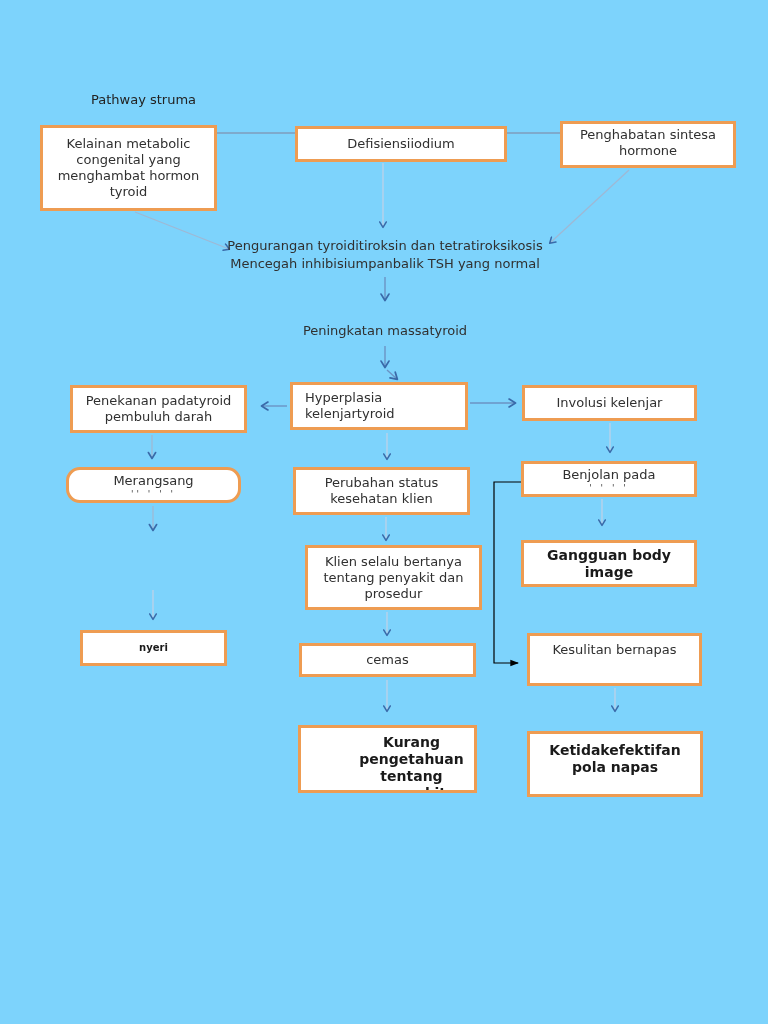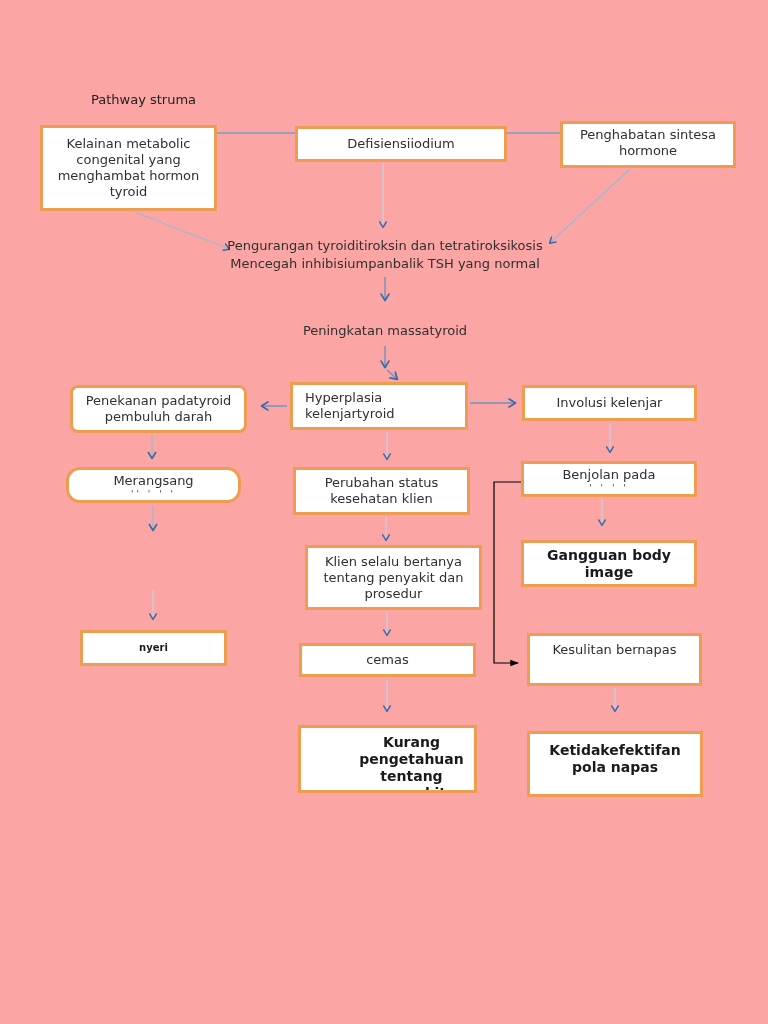--- a/index.html
+++ b/index.html
@@ -1,17 +1,17 @@
 <!DOCTYPE html>
 <html><head>
 <meta charset="utf-8">
 <style>
   html,body{margin:0;padding:0;background:#fff;}
   #canvas{
-    position:relative;width:768px;height:1024px;background:#fca5a5;
+    position:relative;width:768px;height:1024px;background:#7dd3fc;
     font-family:"DejaVu Sans","Liberation Sans",sans-serif;
     color:#303030;overflow:hidden;
   }
   #connectors{position:absolute;left:0;top:0;width:768px;height:1024px;pointer-events:none;}
   .node{
     position:absolute;box-sizing:border-box;border:3px solid #EE9C52;background:#fff;
     display:flex;align-items:center;justify-content:center;text-align:center;
     font-size:13px;line-height:16px;overflow:hidden;
   }
   .node .lbl{white-space:pre-line;width:100%;}
@@ -85,21 +85,21 @@
   </div>
   <div class="node top" style="left:560px;top:121px;width:176px;height:47px;">
     <div class="lbl">Penghabatan sintesa
 hormone</div>
   </div>
 
   <div class="freetext" style="left:195px;top:237px;width:380px;">Pengurangan tyroiditiroksin dan tetratiroksikosis
 Mencegah inhibisiumpanbalik TSH yang normal</div>
   <div class="freetext" style="left:295px;top:322px;width:180px;">Peningkatan massatyroid</div>
 
-  <div class="node" style="left:70px;top:385px;width:177px;height:48px;border-radius:8px;">
+  <div class="node" style="left:70px;top:385px;width:177px;height:48px;">
     <div class="lbl">Penekanan padatyroid
 pembuluh darah</div>
   </div>
   <div class="node leftalign" style="left:290px;top:382px;width:178px;height:48px;">
     <div class="lbl">Hyperplasia
 kelenjartyroid</div>
   </div>
   <div class="node" style="left:522px;top:385px;width:175px;height:36px;">
     <div class="lbl">Involusi kelenjar</div>
   </div>

